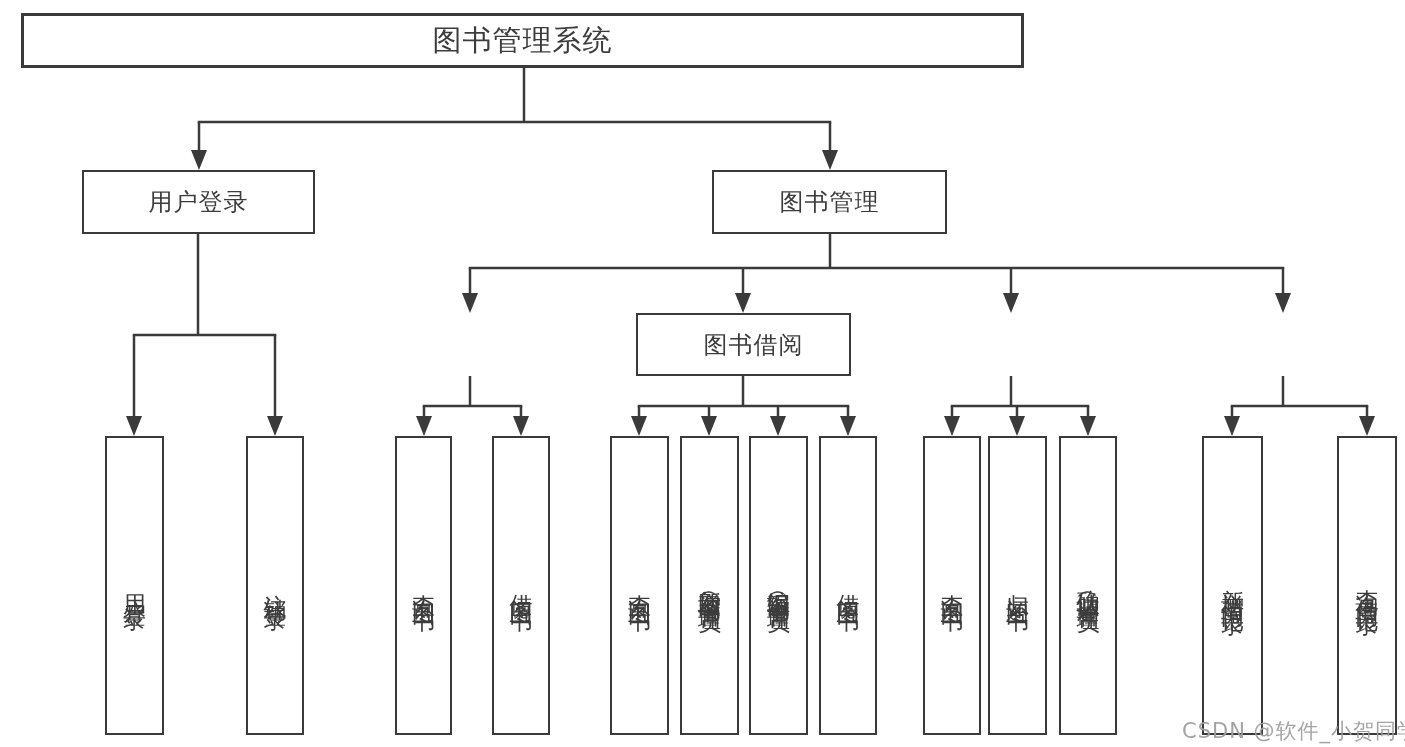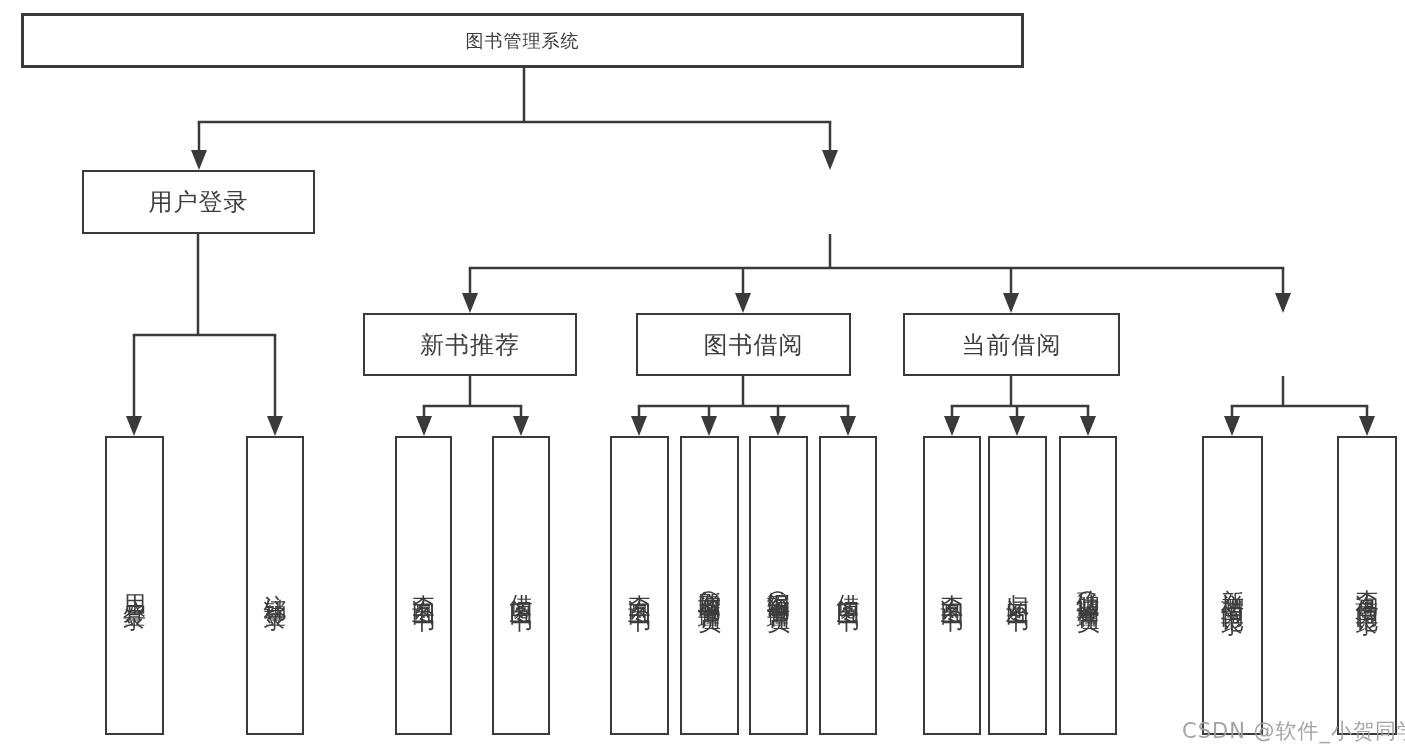--- a/index.html
+++ b/index.html
@@ -31,21 +31,21 @@
     display: flex;
     align-items: center;
     justify-content: center;
     z-index: 1;
     font-size: 24px;
     letter-spacing: 1px;
     white-space: nowrap;
   }
   .node.root {
     border-width: 3px;
-    font-size: 18px;
+    font-size: 29px;
   }
   .node.leaf {
     writing-mode: vertical-rl;
     text-orientation: mixed;
     font-size: 23px;
     letter-spacing: 5px;
     line-height: 1;
     white-space: normal;
     text-align: center;
   }
@@ -125,24 +125,23 @@
     <line x1="1230.75" y1="406" x2="1368.25" y2="406"></line>
     <line x1="1232" y1="406" x2="1232" y2="418"></line>
     <polygon points="1224,416 1240,416 1232,436"></polygon>
     <line x1="1367" y1="406" x2="1367" y2="418"></line>
     <polygon points="1359,416 1375,416 1367,436"></polygon>
   </svg>
 
   <div class="node root" style="left:21px; top:13px; width:1003px; height:55px;">图书管理系统</div>
 
   <div class="node" style="left:82px; top:170px; width:233px; height:64px;">用户登录</div>
+  <div class="node" style="left:712px; top:170px; width:235px; height:64px;">图书管理</div>
 
-  <div class="node" style="left:363px; top:313px; width:214px; height:63px;">新书推荐</div>
   <div class="node" style="left:636px; top:313px; width:215px; height:63px;padding-left:20px;">图书借阅</div>
-  <div class="node" style="left:903px; top:313px; width:217px; height:63px;">当前借阅</div>
 
   <div class="node leaf" style="left:105px; top:436px; width:59px; height:299px;">用户登录</div>
   <div class="node leaf" style="left:246px; top:436px; width:58px; height:299px;">注销登录</div>
 
   <div class="node leaf" style="left:395px; top:436px; width:57px; height:299px;">查询图书</div>
   <div class="node leaf" style="left:492px; top:436px; width:58px; height:299px;">借阅图书</div>
 
   <div class="node leaf" style="left:610px; top:436px; width:59px; height:299px;">查询图书</div>
   <div class="node leaf" style="left:680px; top:436px; width:59px; height:299px; letter-spacing:3px;">新增图书（管理员）</div>
   <div class="node leaf" style="left:749px; top:436px; width:59px; height:299px; letter-spacing:3px;">编辑图书（管理员）</div>

